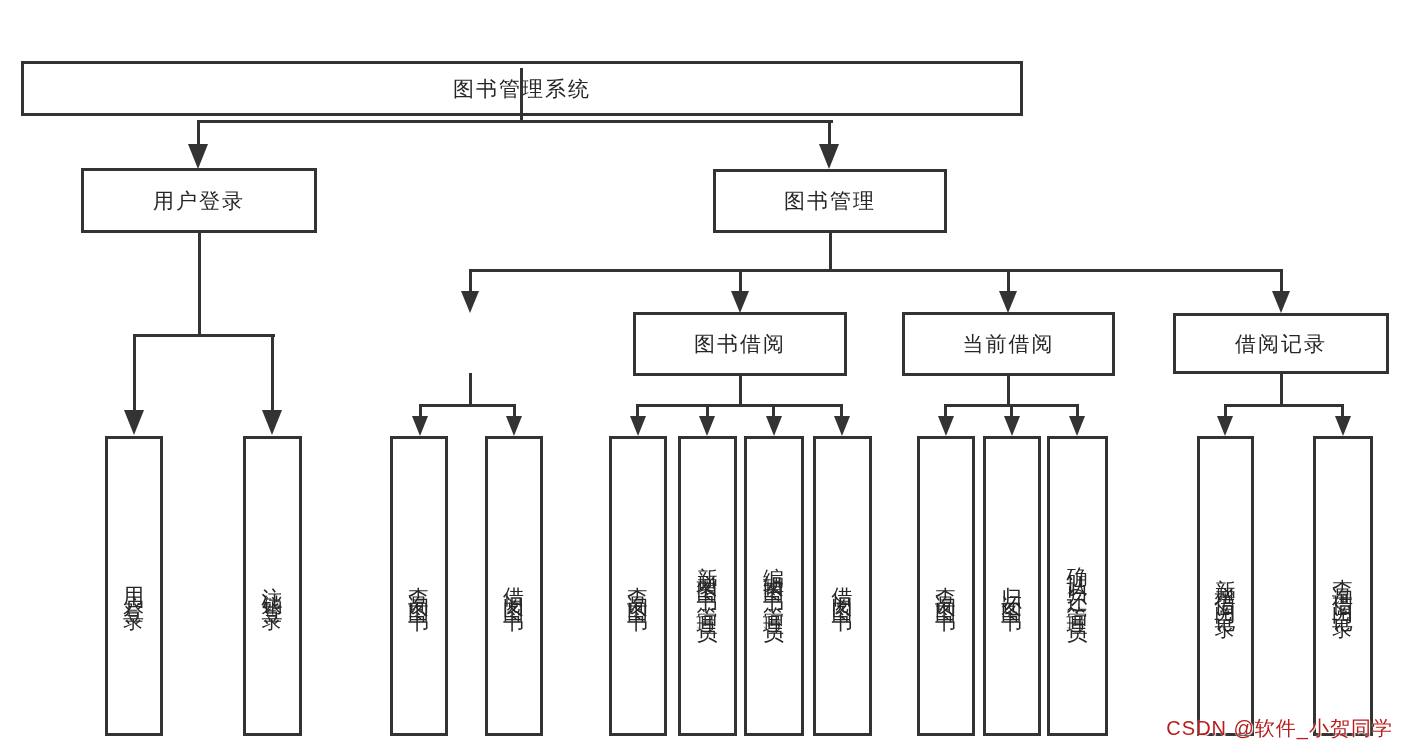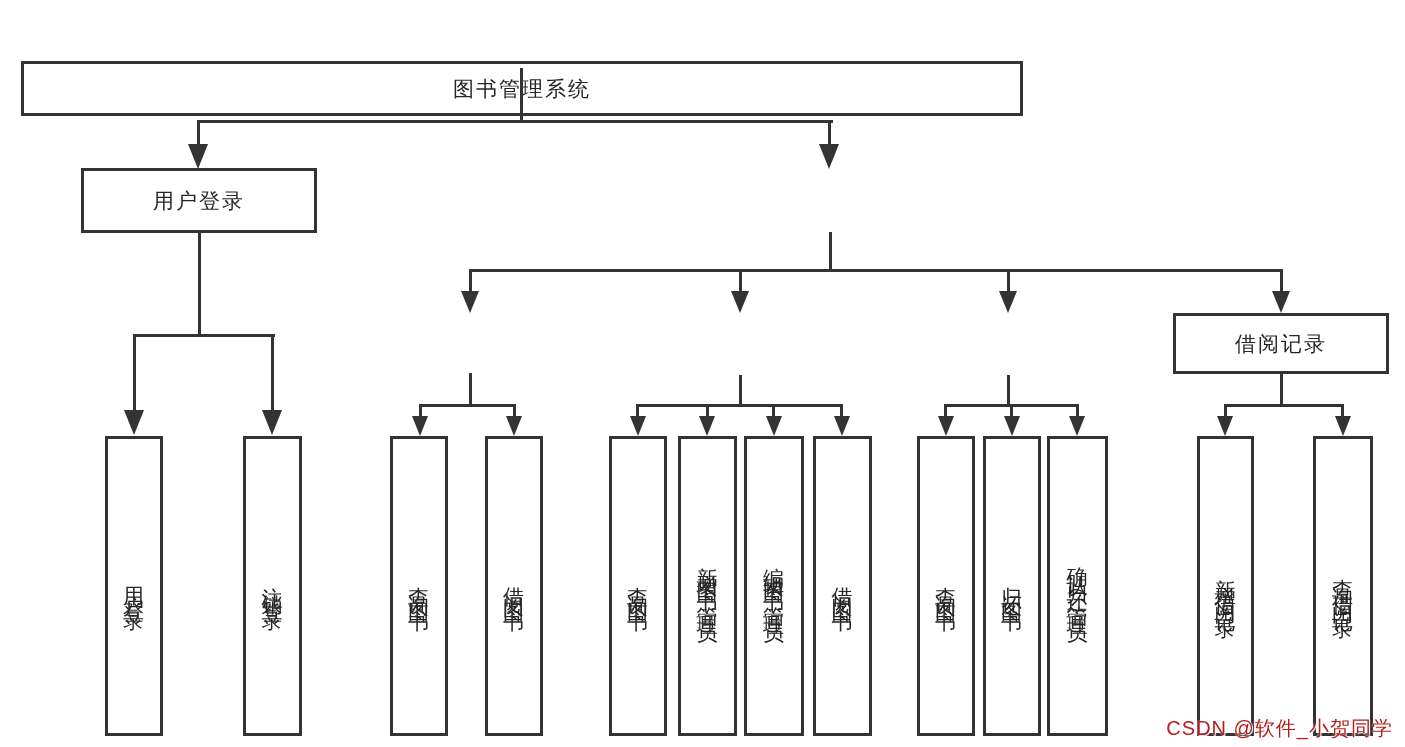--- a/index.html
+++ b/index.html
@@ -82,40 +82,49 @@
 
   <div class="vline" style="left:520px; top:68px; width:3px; height:54px;"></div>
   <div class="hline" style="left:197px; top:120px; width:636px; height:3px;"></div>
   <div class="vline" style="left:197px; top:120px; width:3px; height:27px;"></div>
   <div class="vline" style="left:828px; top:120px; width:3px; height:27px;"></div>
   <div class="arrow big" style="left:188px; top:144px;"></div>
   <div class="arrow big" style="left:819px; top:144px;"></div>
 
   <div class="node h-node" style="left:81px; top:168px; width:236px; height:65px;">
     <span>用户登录</span>
+  </div>
+  <div class="node h-node" style="left:713px; top:169px; width:234px; height:64px;">
+    <span>图书管理</span>
   </div>
 
   <div class="vline" style="left:198px; top:232px; width:3px; height:104px;"></div>
   <div class="hline" style="left:133px; top:334px; width:142px; height:3px;"></div>
   <div class="vline" style="left:133px; top:334px; width:3px; height:78px;"></div>
   <div class="vline" style="left:271px; top:334px; width:3px; height:78px;"></div>
   <div class="arrow big" style="left:124px; top:410px;"></div>
   <div class="arrow big" style="left:262px; top:410px;"></div>
 
   <div class="vline" style="left:829px; top:232px; width:3px; height:39px;"></div>
   <div class="hline" style="left:469px; top:269px; width:813px; height:3px;"></div>
   <div class="vline" style="left:469px; top:269px; width:3px; height:24px;"></div>
   <div class="vline" style="left:739px; top:269px; width:3px; height:24px;"></div>
   <div class="vline" style="left:1007px; top:269px; width:3px; height:24px;"></div>
   <div class="vline" style="left:1280px; top:269px; width:3px; height:24px;"></div>
   <div class="arrow" style="left:461px; top:291px;"></div>
   <div class="arrow" style="left:731px; top:291px;"></div>
   <div class="arrow" style="left:999px; top:291px;"></div>
   <div class="arrow" style="left:1272px; top:291px;"></div>
 
+  <div class="node h-node" style="left:633px; top:312px; width:214px; height:64px;">
+    <span>图书借阅</span>
+  </div>
+  <div class="node h-node" style="left:902px; top:312px; width:213px; height:64px;">
+    <span>当前借阅</span>
+  </div>
   <div class="node h-node" style="left:1173px; top:313px; width:216px; height:61px;">
     <span>借阅记录</span>
   </div>
 
   <div class="vline" style="left:469px; top:373px; width:3px; height:33px;"></div>
   <div class="hline" style="left:419px; top:404px; width:97px; height:3px;"></div>
   <div class="vline" style="left:419px; top:404px; width:3px; height:14px;"></div>
   <div class="vline" style="left:513px; top:404px; width:3px; height:14px;"></div>
   <div class="arrow small" style="left:412px; top:416px;"></div>
   <div class="arrow small" style="left:506px; top:416px;"></div>

